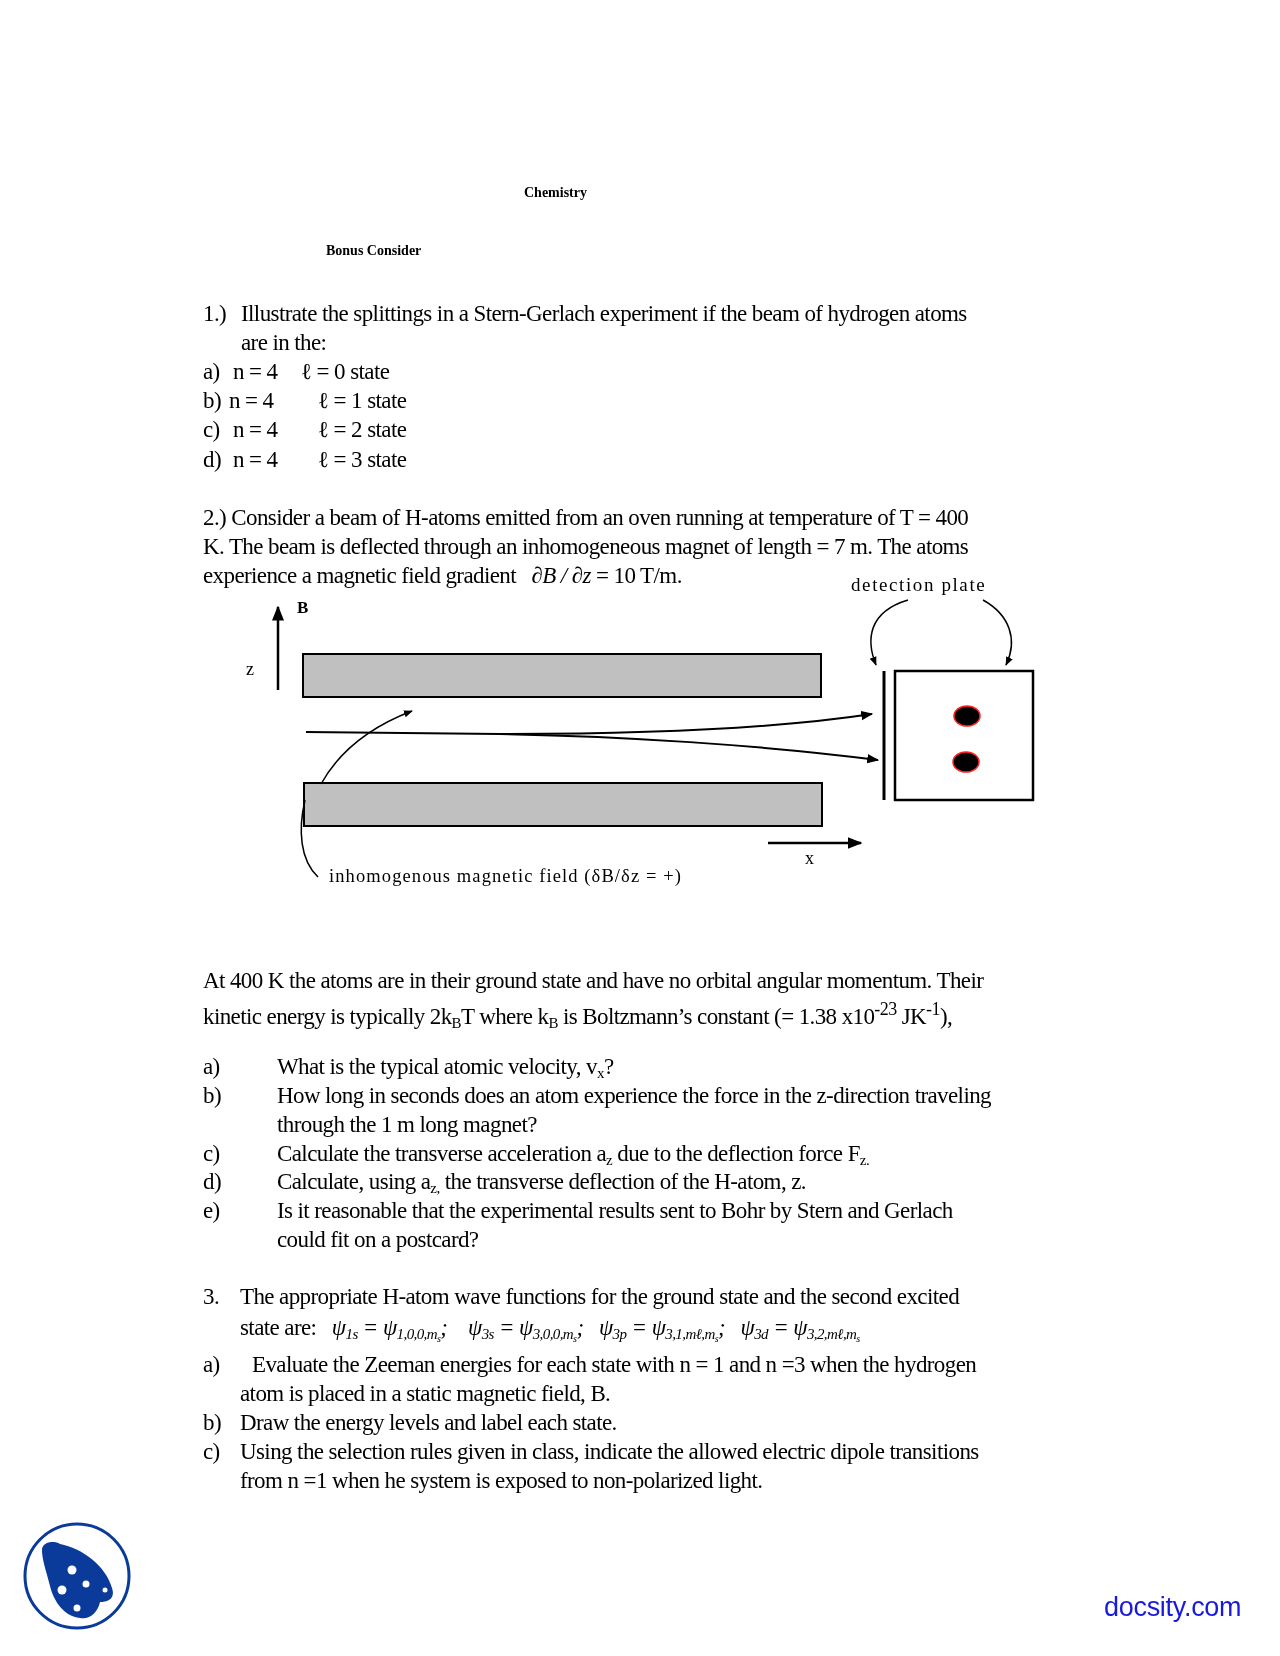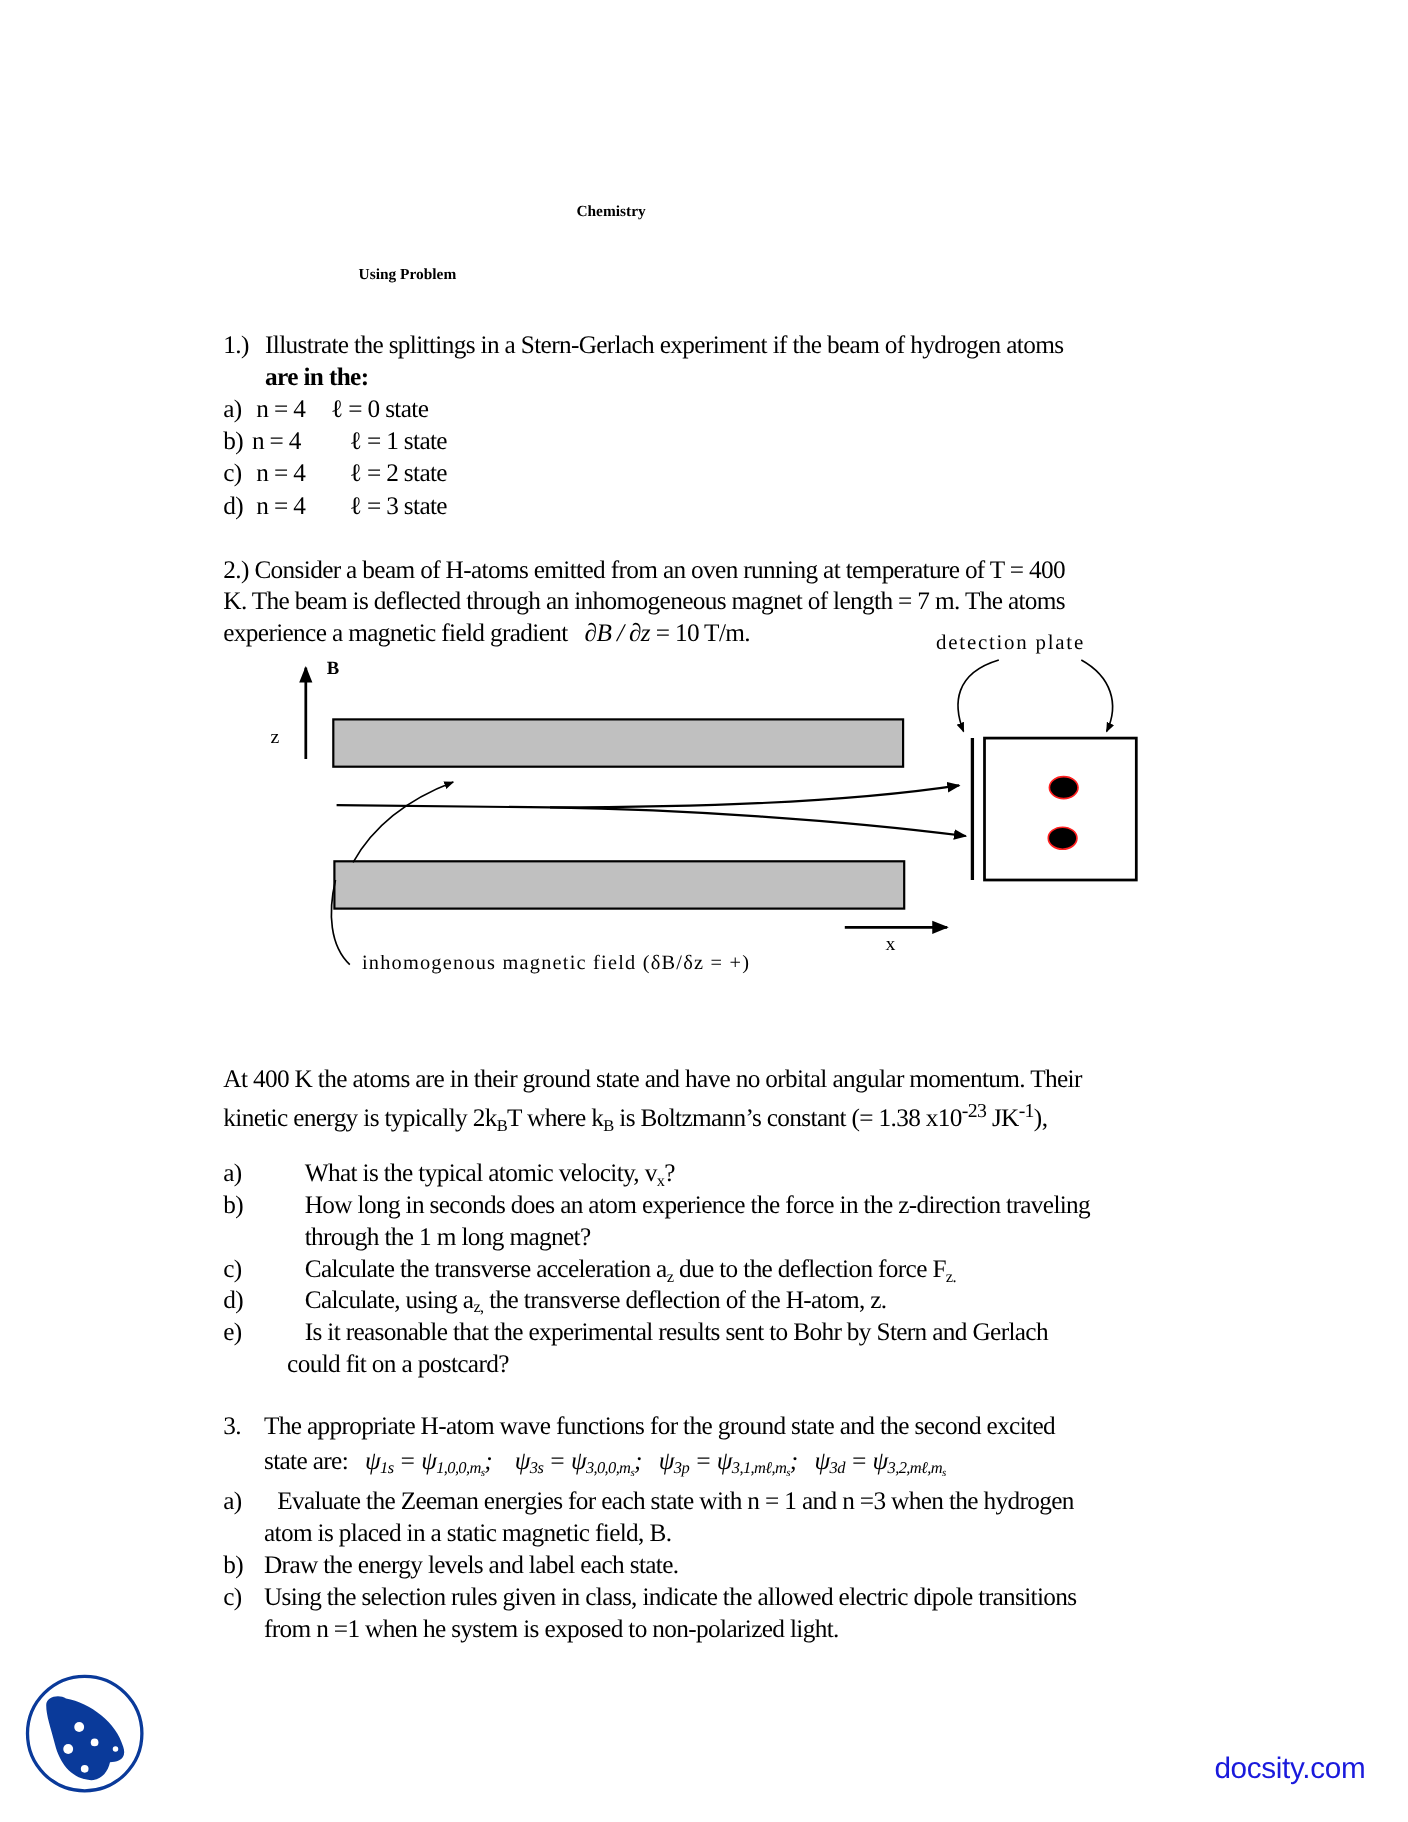--- a/index.html
+++ b/index.html
@@ -13,26 +13,26 @@
   .sub { font-size:15px; vertical-align:-4px; }
   .sup { font-size:18px; vertical-align:9px; }
   .diag-label { font-size:19px; letter-spacing:1.6px; }
   svg { position:absolute; left:0; top:0; }
   .footer-brand { font-family:"Liberation Sans", sans-serif; color:#1a1adc; font-size:27px; letter-spacing:-0.3px; }
 </style>
 </head>
 <body>
 
 <div class="abs title" style="left:524px;top:185px;">Chemistry</div>
-<div class="abs title" style="left:326px;top:243px;">Using Problem</div>
+<div class="abs title" style="left:326px;top:243px;">Bonus Consider</div>
 
 <div>
   <div class="abs txt" style="left:203px;top:299px;">1.)</div>
   <div class="abs txt" style="left:241px;top:299px;">Illustrate the splittings in a Stern-Gerlach experiment if the beam of hydrogen atoms</div>
-  <div class="abs txt" style="left:241px;top:328px;font-weight:bold;">are in the:</div>
+  <div class="abs txt" style="left:241px;top:328px;">are in the:</div>
 
   <div class="abs txt" style="left:203px;top:357px;">
     <span>a)</span>
     <span style="position:absolute;left:30px;">n = 4</span>
     <span style="position:absolute;left:98px;font-family:Liberation Serif, serif;">ℓ = 0 state</span>
   </div>
   <div class="abs txt" style="left:203px;top:386px;">
     <span>b)</span>
     <span style="position:absolute;left:26px;">n = 4</span>
     <span style="position:absolute;left:115px;">ℓ = 1 state</span>
@@ -109,21 +109,21 @@
   <div class="abs txt" style="left:277px;top:1110px;">through the 1 m long magnet?</div>
 
   <div class="abs txt" style="left:203px;top:1139px;">c)</div>
   <div class="abs txt" style="left:277px;top:1139px;"><span>Calculate the transverse acceleration a</span><span class="sub">z</span><span> due to the deflection force F</span><span class="sub">z.</span></div>
 
   <div class="abs txt" style="left:203px;top:1167px;">d)</div>
   <div class="abs txt" style="left:277px;top:1167px;"><span>Calculate, using a</span><span class="sub">z,</span><span> the transverse deflection of the H-atom, z.</span></div>
 
   <div class="abs txt" style="left:203px;top:1196px;">e)</div>
   <div class="abs txt" style="left:277px;top:1196px;">Is it reasonable that the experimental results sent to Bohr by Stern and Gerlach</div>
-  <div class="abs txt" style="left:261px;top:1225px;">could fit on a postcard?</div>
+  <div class="abs txt" style="left:277px;top:1225px;">could fit on a postcard?</div>
 </div>
 
 <div>
   <div class="abs txt" style="left:203px;top:1282px;">3.</div>
   <div class="abs txt" style="left:240px;top:1282px;">The appropriate H-atom wave functions for the ground state and the second excited</div>
 
   <div class="abs txt" style="left:240px;top:1313px;">
     <span>state are:</span>&nbsp;&nbsp;
     <span class="it"><span>ψ</span><span class="sub">1s</span> = <span>ψ</span><span class="sub">1,0,0,m</span><span class="sub" style="font-size:10px;vertical-align:-7px;">s</span><span>;</span></span>&nbsp;&nbsp;&nbsp;
     <span class="it"><span>ψ</span><span class="sub">3s</span> = <span>ψ</span><span class="sub">3,0,0,m</span><span class="sub" style="font-size:10px;vertical-align:-7px;">s</span><span>;</span></span>&nbsp;&nbsp;

